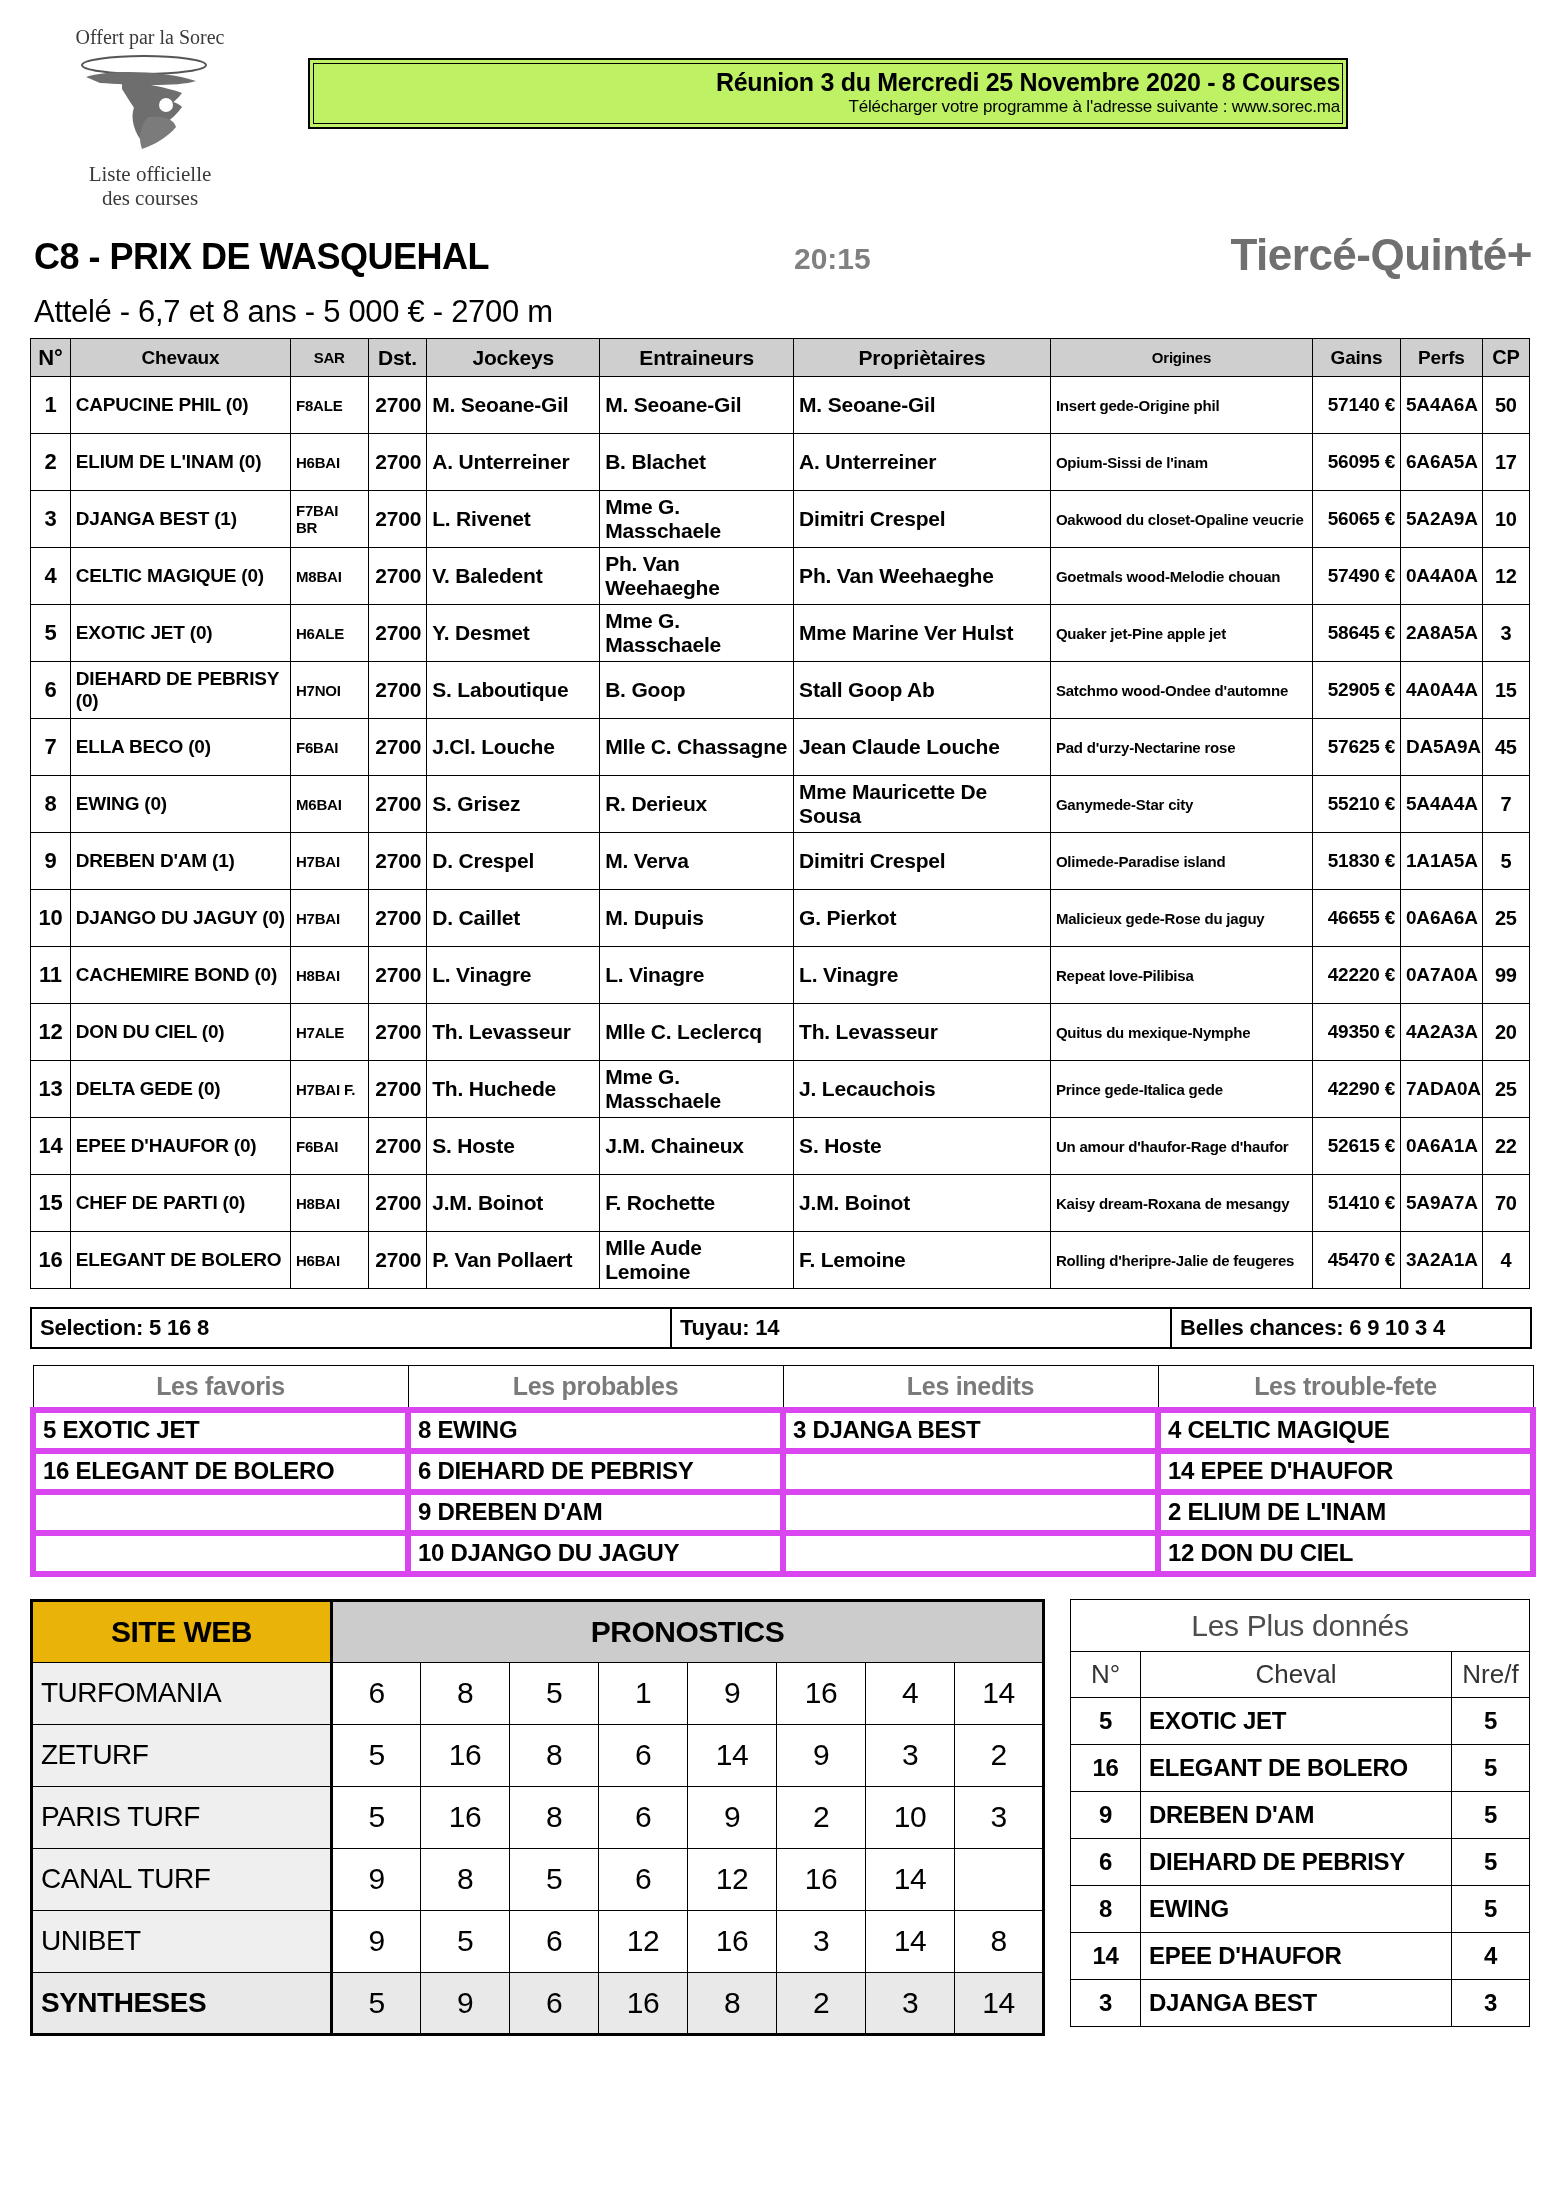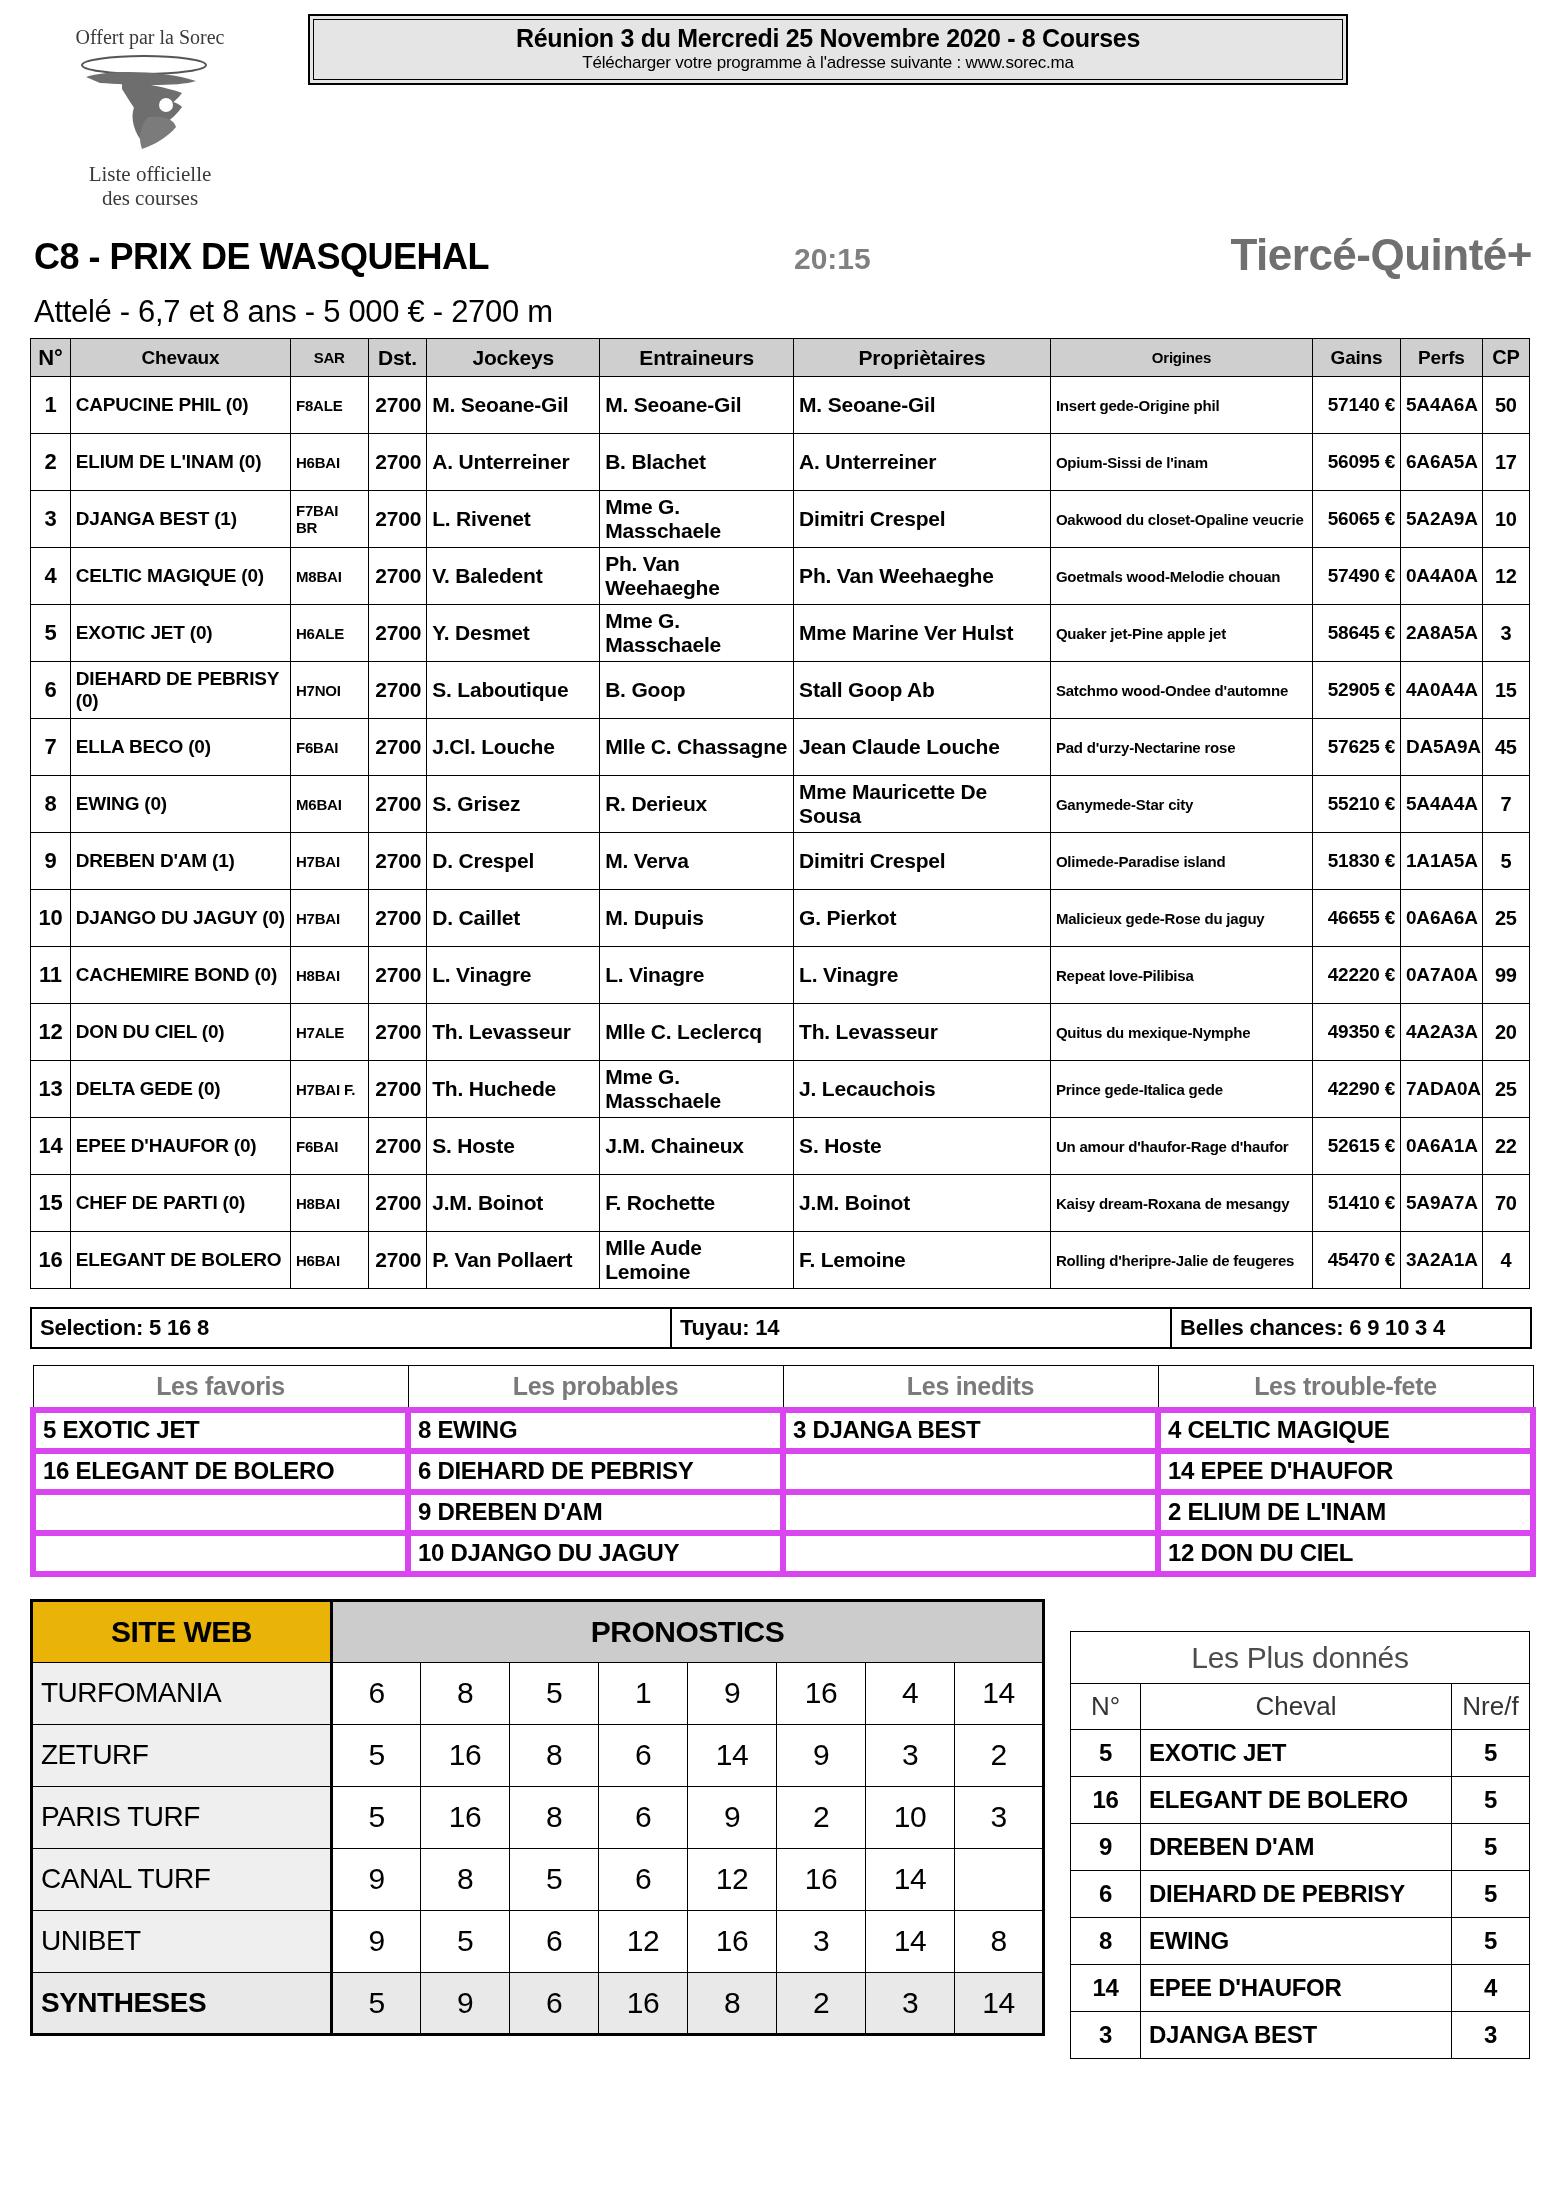--- a/index.html
+++ b/index.html
@@ -22,23 +22,24 @@
   }
   .logo-top { font-size: 20px; letter-spacing:0; }
   .logo-glyph { margin: 4px auto 4px; width: 160px; height: 105px; position:relative; }
   .logo-bottom { font-size: 21px; line-height: 1.15; }
 
   .title-box {
     flex: 0 0 1040px;
     border: 2px solid #000;
     margin-left: 8px;
     padding: 8px 6px 10px 6px;
-    text-align: center;
-    background:#e5e5e5;
+    text-align: right;
+    background:#bef264;
     position: relative;
+    margin-top: 44px;
   }
   .title-box:after{
     content:""; position:absolute; left:3px; right:3px; top:3px; bottom:3px;
     border:1px solid #000; pointer-events:none;
   }
   .reunion-line { font-size: 25px; font-weight: bold; letter-spacing:-0.3px; }
   .hippodrome-line {
     font-size: 47px; font-weight: bold; color:#808080; letter-spacing:0px;
     margin: 6px 0 4px; line-height:1.05;
   }
@@ -115,21 +116,20 @@
     border-right: 3px solid #000; letter-spacing:-0.5px;
   }
   .prono-tbl tr.synth td { background:#e9e9e9; }
   .prono-tbl tr.synth td.site { font-weight: bold; }
 
   .plus-tbl { width: 460px; table-layout: fixed; }
   .plus-tbl caption {
     border: 1px solid #000; border-bottom:none; font-size: 30px; color:#4d4d4d;
     height: 52px; line-height: 52px; font-family:"Liberation Sans", sans-serif;
     letter-spacing:-0.3px;
-    margin-top:32px;
   }
   .plus-tbl th {
     border: 1px solid #000; font-size: 26px; font-weight: normal; height: 46px;
     color:#333;
   }
   .plus-tbl td {
     border: 1px solid #000; height: 47px; font-size: 24px; font-weight: bold;
     letter-spacing:-0.3px;
   }
   .plus-tbl td.pn { text-align:center; width: 70px;}

